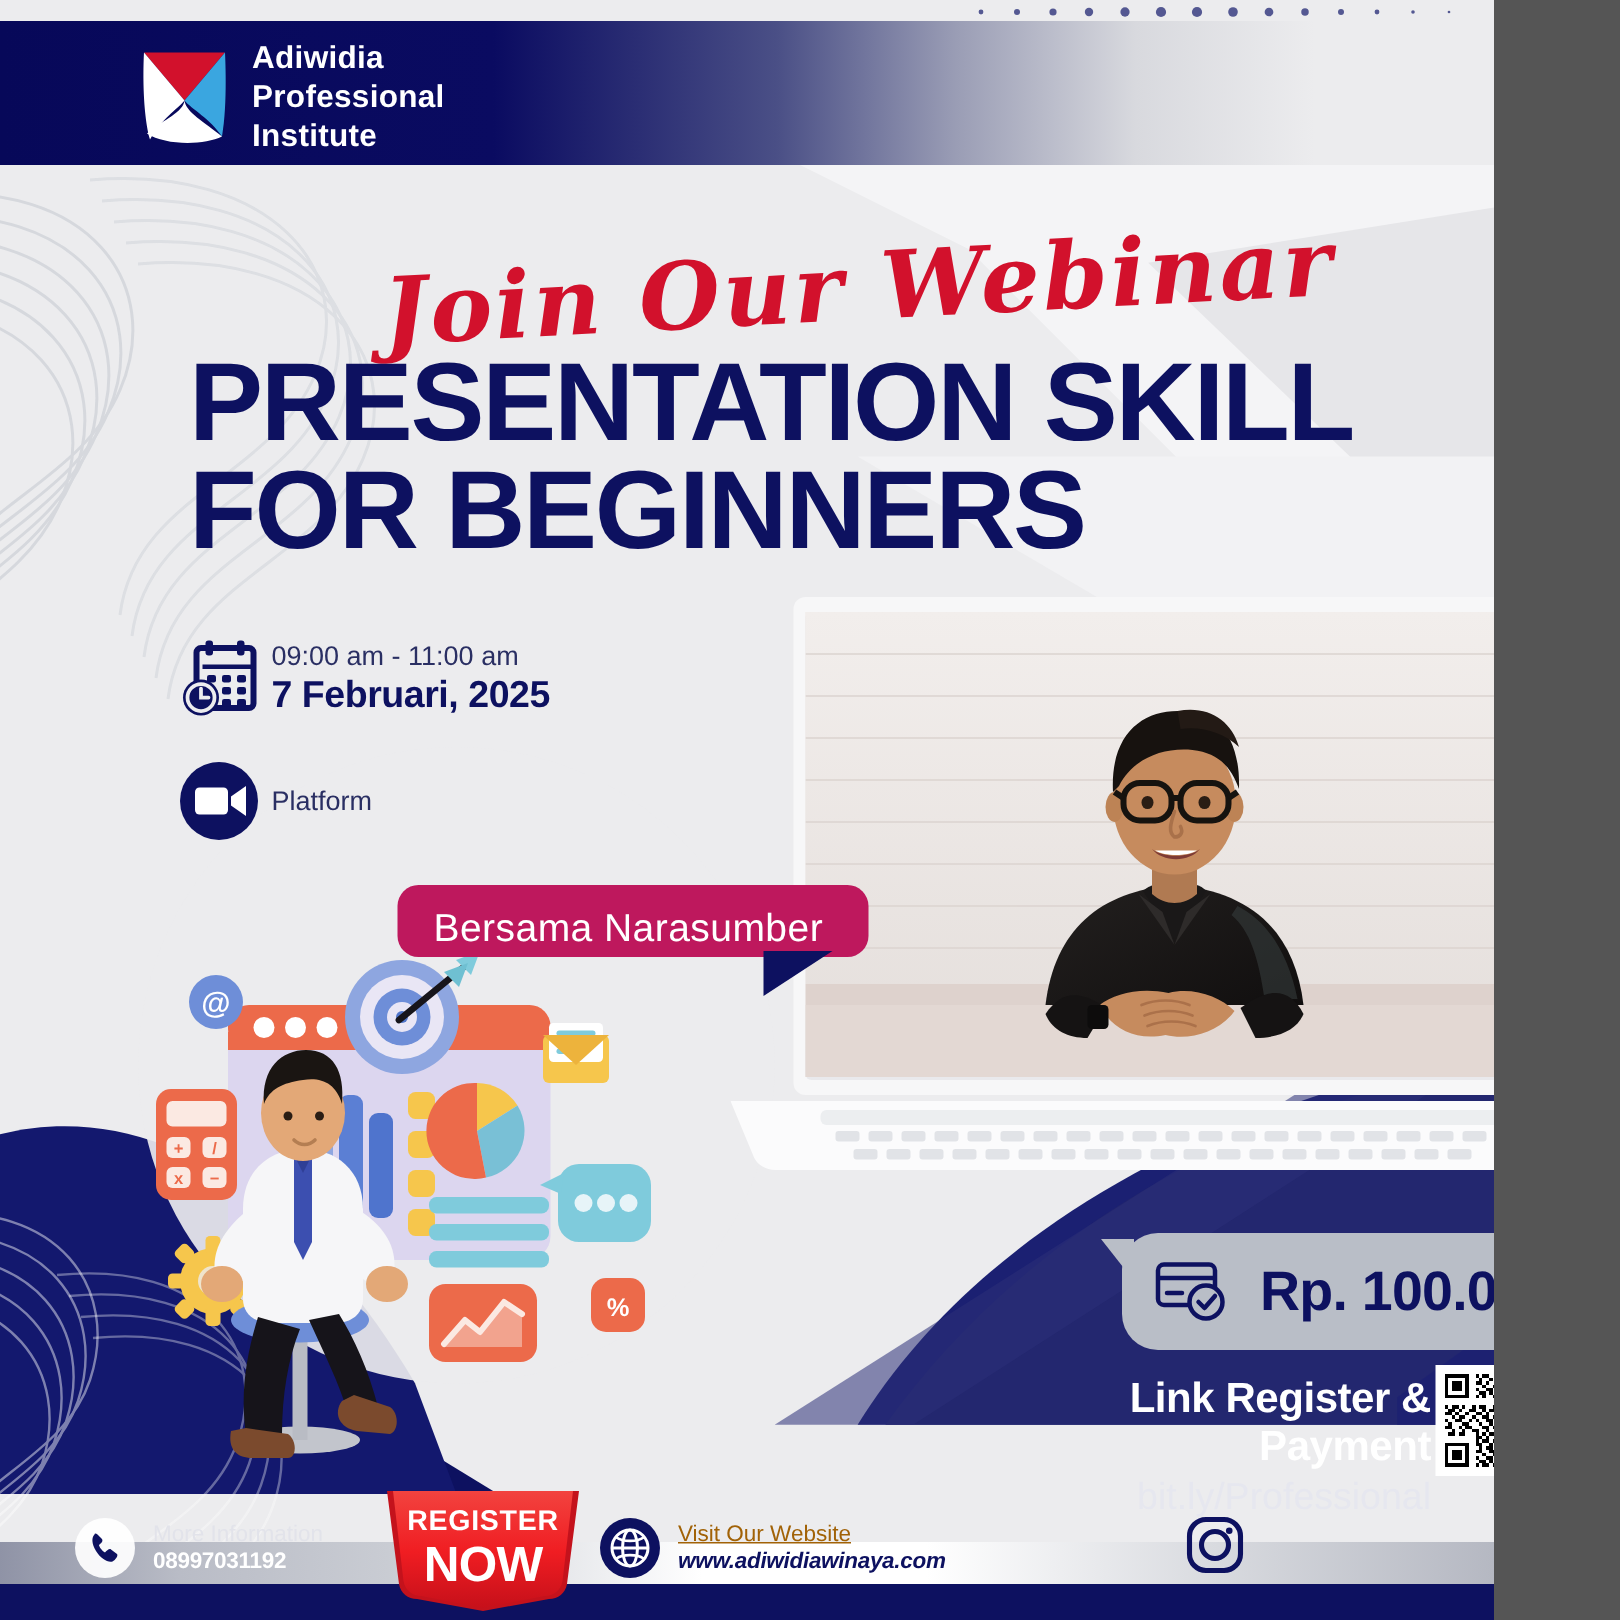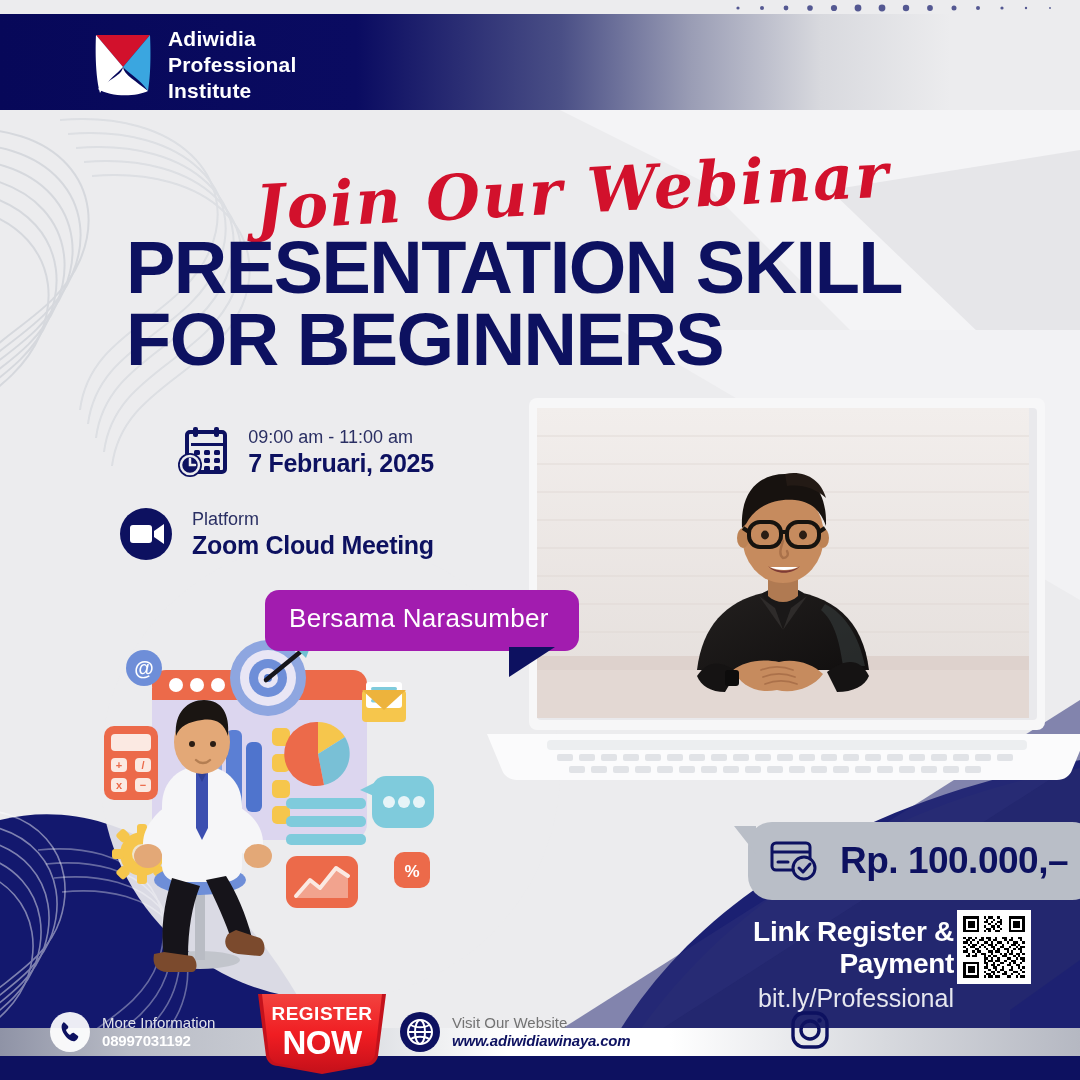--- a/index.html
+++ b/index.html
@@ -1,18 +1,18 @@
 <!DOCTYPE html>
 <html><head>
 <meta charset="utf-8">
 <style>
   html,body{margin:0;padding:0;background:#555;}
   *{box-sizing:border-box;}
   .poster{
-    position:relative;width:1080px;height:1080px;overflow:hidden;
+    position:relative;width:996px;height:1080px;overflow:hidden;
     background:#ececee;
     font-family:"Liberation Sans", sans-serif;
   }
 
   
   .bg-diag{position:absolute;inset:0;z-index:0;}
   .swirl-left{position:absolute;left:-60px;top:100px;width:330px;height:420px;z-index:1;opacity:.55;}
   .swirl-bl{position:absolute;left:-40px;top:790px;width:360px;height:300px;z-index:6;}
 
   
@@ -35,36 +35,36 @@
   }
   .title{
     position:absolute;left:126px;top:232px;z-index:7;
     color:#0d1160;font-weight:bold;font-size:74px;line-height:.97;
     letter-spacing:-1.5px;white-space:nowrap;
   }
   .title .l2{display:block;}
 
   
   .info{position:absolute;left:118px;top:424px;z-index:7;}
-  .info-row{display:flex;align-items:center;gap:18px;margin-bottom:26px;justify-content:flex-end;}
+  .info-row{display:flex;align-items:center;gap:7px;margin-bottom:26px;}
   .info-ico{width:56px;height:56px;flex:0 0 auto;}
   .info-sm{font-size:18px;color:#2a2f63;line-height:1.25;}
   .info-lg{font-size:25px;color:#0d1160;font-weight:bold;line-height:1.15;letter-spacing:-.3px;}
 
   
   .laptop{position:absolute;left:487px;top:398px;width:600px;height:390px;z-index:5;}
   .screen{
     position:absolute;left:537px;top:408px;width:492px;height:310px;z-index:6;
     overflow:hidden;background:#efeae6;
   }
 
   
   .bubble{
     position:absolute;left:265px;top:590px;z-index:9;
-    background:#a21caf;border-radius:14px;padding:12px 30px 16px 24px;
+    background:#be185d;border-radius:14px;padding:12px 30px 3px 24px;
   }
   .bubble:after{
     content:"";position:absolute;right:24px;bottom:-26px;
     border-left:0 solid transparent;border-right:46px solid transparent;
     border-top:30px solid #0d1160;
   }
   .bub-sm{color:#fff;font-size:26px;line-height:1.25;letter-spacing:.3px;}
   .bub-lg{color:#fff;font-size:38px;font-weight:bold;line-height:1.2;text-align:right;letter-spacing:-.5px;}
 
   
@@ -96,21 +96,21 @@
     position:absolute;left:0;top:1028px;width:100%;height:28px;z-index:9;
     background:linear-gradient(90deg,#8f93a6 0%,#b9bcc6 12%,#c9ccd3 26%,#ffffff 47%,#ffffff 62%,#d7d9de 82%,#b5b8c2 100%);
   }
   .footstrip{position:absolute;left:0;top:1056px;width:100%;height:24px;z-index:9;background:#0d1160;}
   .f-item{position:absolute;z-index:11;display:flex;align-items:center;gap:12px;}
   .f-ico{width:40px;height:40px;flex:0 0 auto;}
   .f-sm{font-size:15px;line-height:1.3;}
   .f-lg{font-size:15px;font-weight:bold;line-height:1.25;letter-spacing:-.2px;}
   .onnavy .f-sm{color:#e2e3ea;}
   .onnavy .f-lg{color:#ffffff;}
-  .onlight .f-sm{color:#737373;}
+  .onlight .f-sm{color:#a16207;text-decoration:underline;}
   .onlight .f-lg{color:#0d1160;font-style:italic;}
 </style>
 </head>
 <body>
 
 <div class="poster">
 
   <svg class="bg-diag" viewBox="0 0 1080 1080" preserveAspectRatio="none">
     <rect x="0" y="0" width="1080" height="1080" fill="#ececee"></rect>
     <polygon points="560,110 1080,110 1080,560 700,180" fill="#f4f4f6"></polygon>
@@ -328,21 +328,20 @@
     </div>
 
     <div class="info-row">
       <svg class="info-ico" viewBox="0 0 56 56">
         <circle cx="28" cy="28" r="26" fill="#0d1160"></circle>
         <rect x="12" y="19" width="22" height="18" rx="3" fill="#ffffff"></rect>
         <path d="M36,25 L46,18 L46,38 L36,31 Z" fill="#ffffff"></path>
       </svg>
       <div>
         <div class="info-sm">Platform</div>
-        <div class="info-lg">Zoom Cloud Meeting</div>
       </div>
     </div>
 
   </div>
 
   <svg class="laptop" viewBox="0 0 600 390">
     <rect x="42" y="0" width="516" height="332" rx="8" fill="#f7f7f8"></rect>
     <rect x="50" y="10" width="500" height="312" rx="4" fill="#e9e9ec"></rect>
     <path d="M0,336 L600,336 L585,372 C583,378 577,382 570,382 L30,382 C23,382 17,378 15,372 Z" fill="#fbfbfc"></path>
     <rect x="60" y="342" width="480" height="10" rx="4" fill="#eceef0"></rect>

